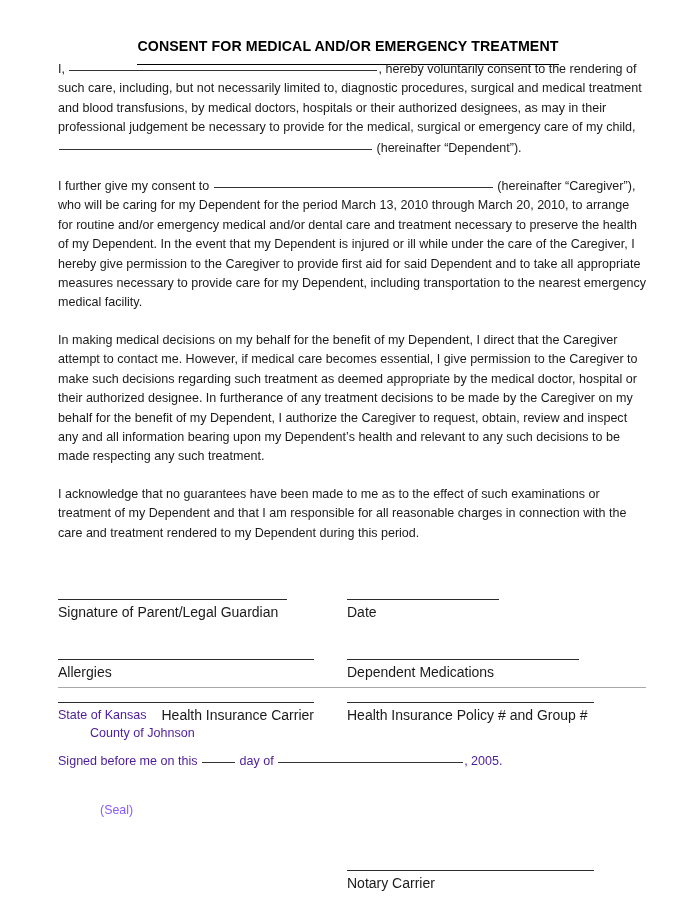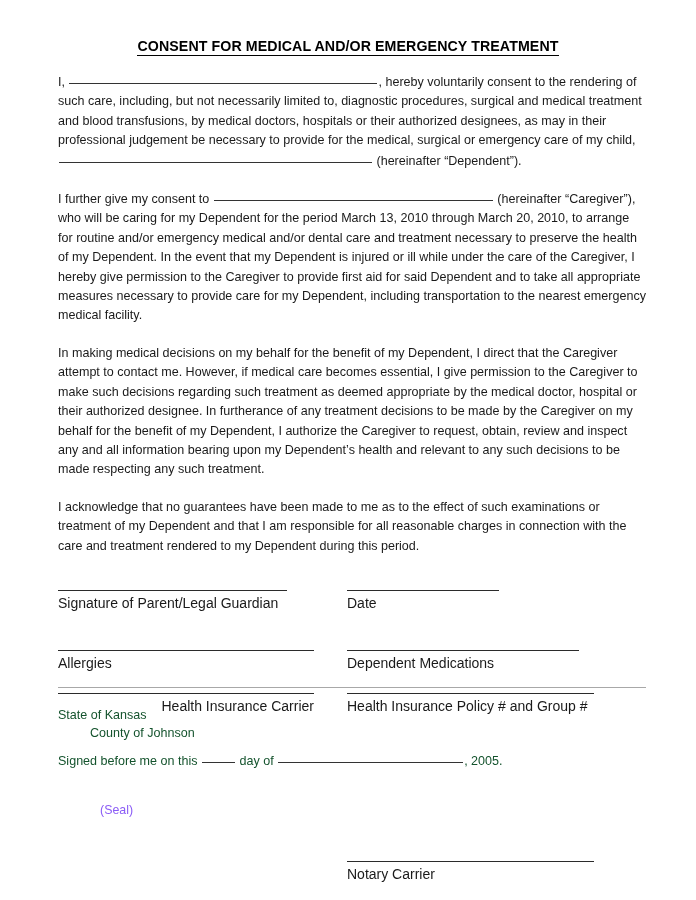--- a/index.html
+++ b/index.html
@@ -23,27 +23,27 @@
     text-align: center;
     font-weight: bold;
     font-size: 14.2px;
     letter-spacing: 0.1px;
     margin: 0;
     padding: 38px 0 0 0;
     color: #000;
   }
   .doc-title .title-text {
     border-bottom: 1.6px solid #000;
-    padding-bottom: 1px;
+    padding-bottom: 10px;
     display: inline-block;
   }
   .body-wrap {
     position: absolute;
     left: 58px;
-    top: 72px;
+    top: 59px;
     width: 588px;
   }
   p.para {
     margin: 0 0 18px 0;
     font-size: 12.55px;
     line-height: 19.4px;
     text-align: left;
     color: #1a1a1a;
   }
   p.para.tight {
@@ -94,21 +94,21 @@
     left: 58px;
     width: 588px;
     border-top: 1.1px solid #a8a8a8;
     height: 0;
   }
   .notary-text {
     position: absolute;
     left: 58px;
     font-size: 12.55px;
     line-height: 19.4px;
-    color: #14532d;
+    color: #4c1d95;
     white-space: nowrap;
   }
   .seal {
     position: absolute;
     left: 100px;
     font-size: 12.4px;
     color: #8b5cf6;
   }
 </style>
 </head>

